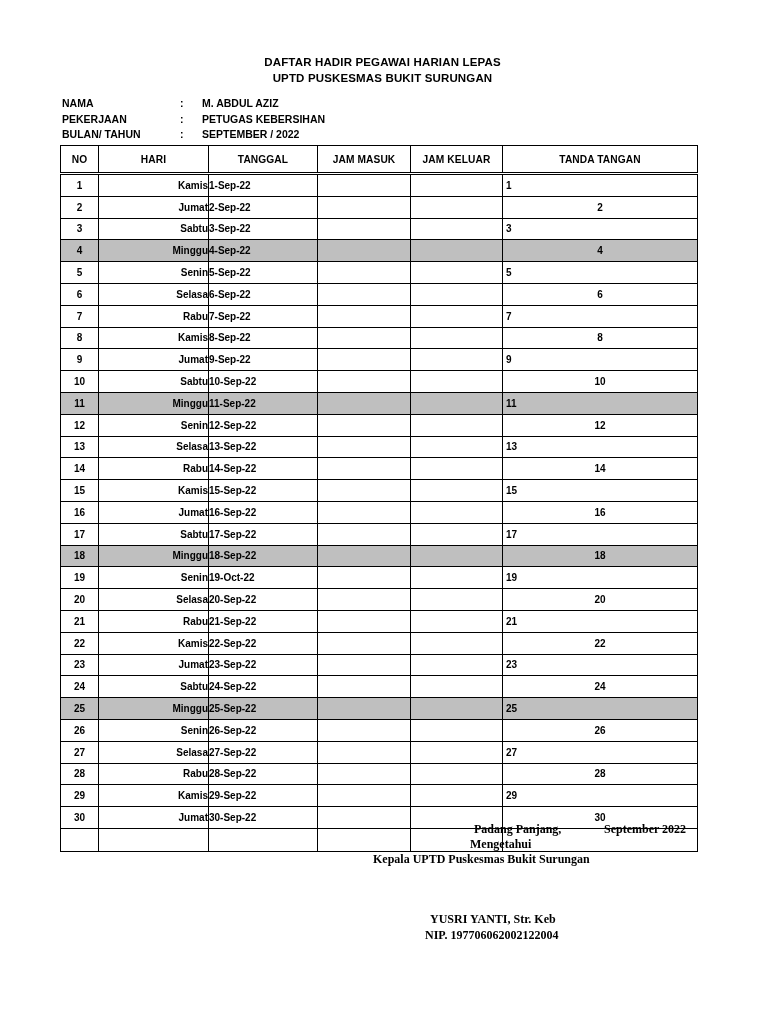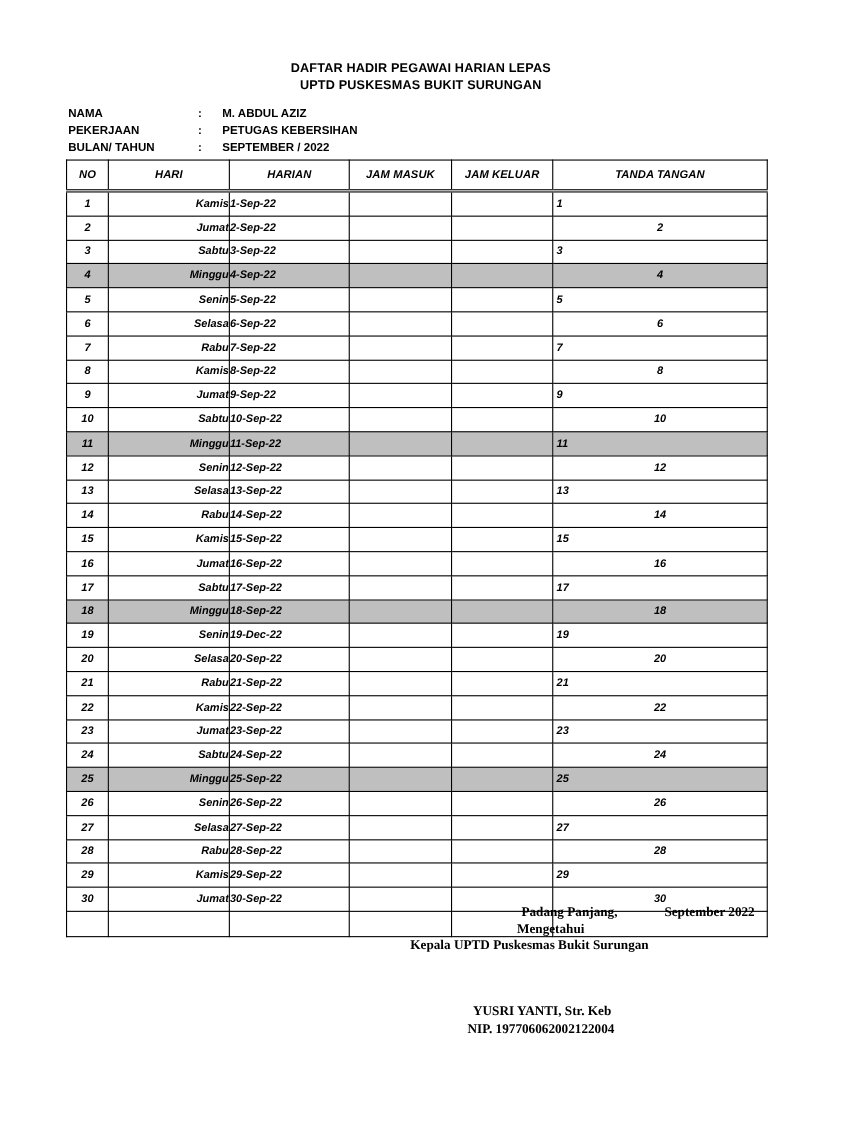--- a/index.html
+++ b/index.html
@@ -52,21 +52,20 @@
 
   
   .attendance-table {
     position: absolute;
     left: 60px;
     top: 145px;
     width: 637px;
     border-collapse: collapse;
     table-layout: fixed;
     background: #ffffff;
-    font-style: italic;
   }
   .attendance-table col.c-no      { width: 38px; }
   .attendance-table col.c-hari    { width: 110px; }
   .attendance-table col.c-tanggal { width: 109px; }
   .attendance-table col.c-masuk   { width: 93px; }
   .attendance-table col.c-keluar  { width: 92px; }
   .attendance-table col.c-tanda   { width: 195px; }
 
   .attendance-table th,
   .attendance-table td {
@@ -174,21 +173,21 @@
       <col class="c-hari">
       <col class="c-tanggal">
     <col class="c-masuk">
       <col class="c-keluar">
       <col class="c-tanda">
   </colgroup>
   <thead>
     <tr>
       <th>NO</th>
       <th>HARI</th>
-      <th>HARIAN</th>
+      <th>TANGGAL</th>
       <th>JAM MASUK</th>
       <th>JAM KELUAR</th>
       <th>TANDA TANGAN</th>
     </tr>
   </thead>
   <tbody>
       <tr>
         <td class="cell-no">1</td>
         <td class="cell-hari">Kamis</td>
         <td class="cell-tanggal">1-Sep-22</td>
@@ -328,21 +327,21 @@
         <td class="cell-no">18</td>
         <td class="cell-hari">Minggu</td>
         <td class="cell-tanggal">18-Sep-22</td>
         <td class="cell-masuk"></td>
         <td class="cell-keluar"></td>
         <td class="cell-tanda align-center">18</td>
       </tr>
       <tr>
         <td class="cell-no">19</td>
         <td class="cell-hari">Senin</td>
-        <td class="cell-tanggal">19-Dec-22</td>
+        <td class="cell-tanggal">19-Oct-22</td>
         <td class="cell-masuk"></td>
         <td class="cell-keluar"></td>
         <td class="cell-tanda align-left">19</td>
       </tr>
       <tr>
         <td class="cell-no">20</td>
         <td class="cell-hari">Selasa</td>
         <td class="cell-tanggal">20-Sep-22</td>
         <td class="cell-masuk"></td>
         <td class="cell-keluar"></td>

